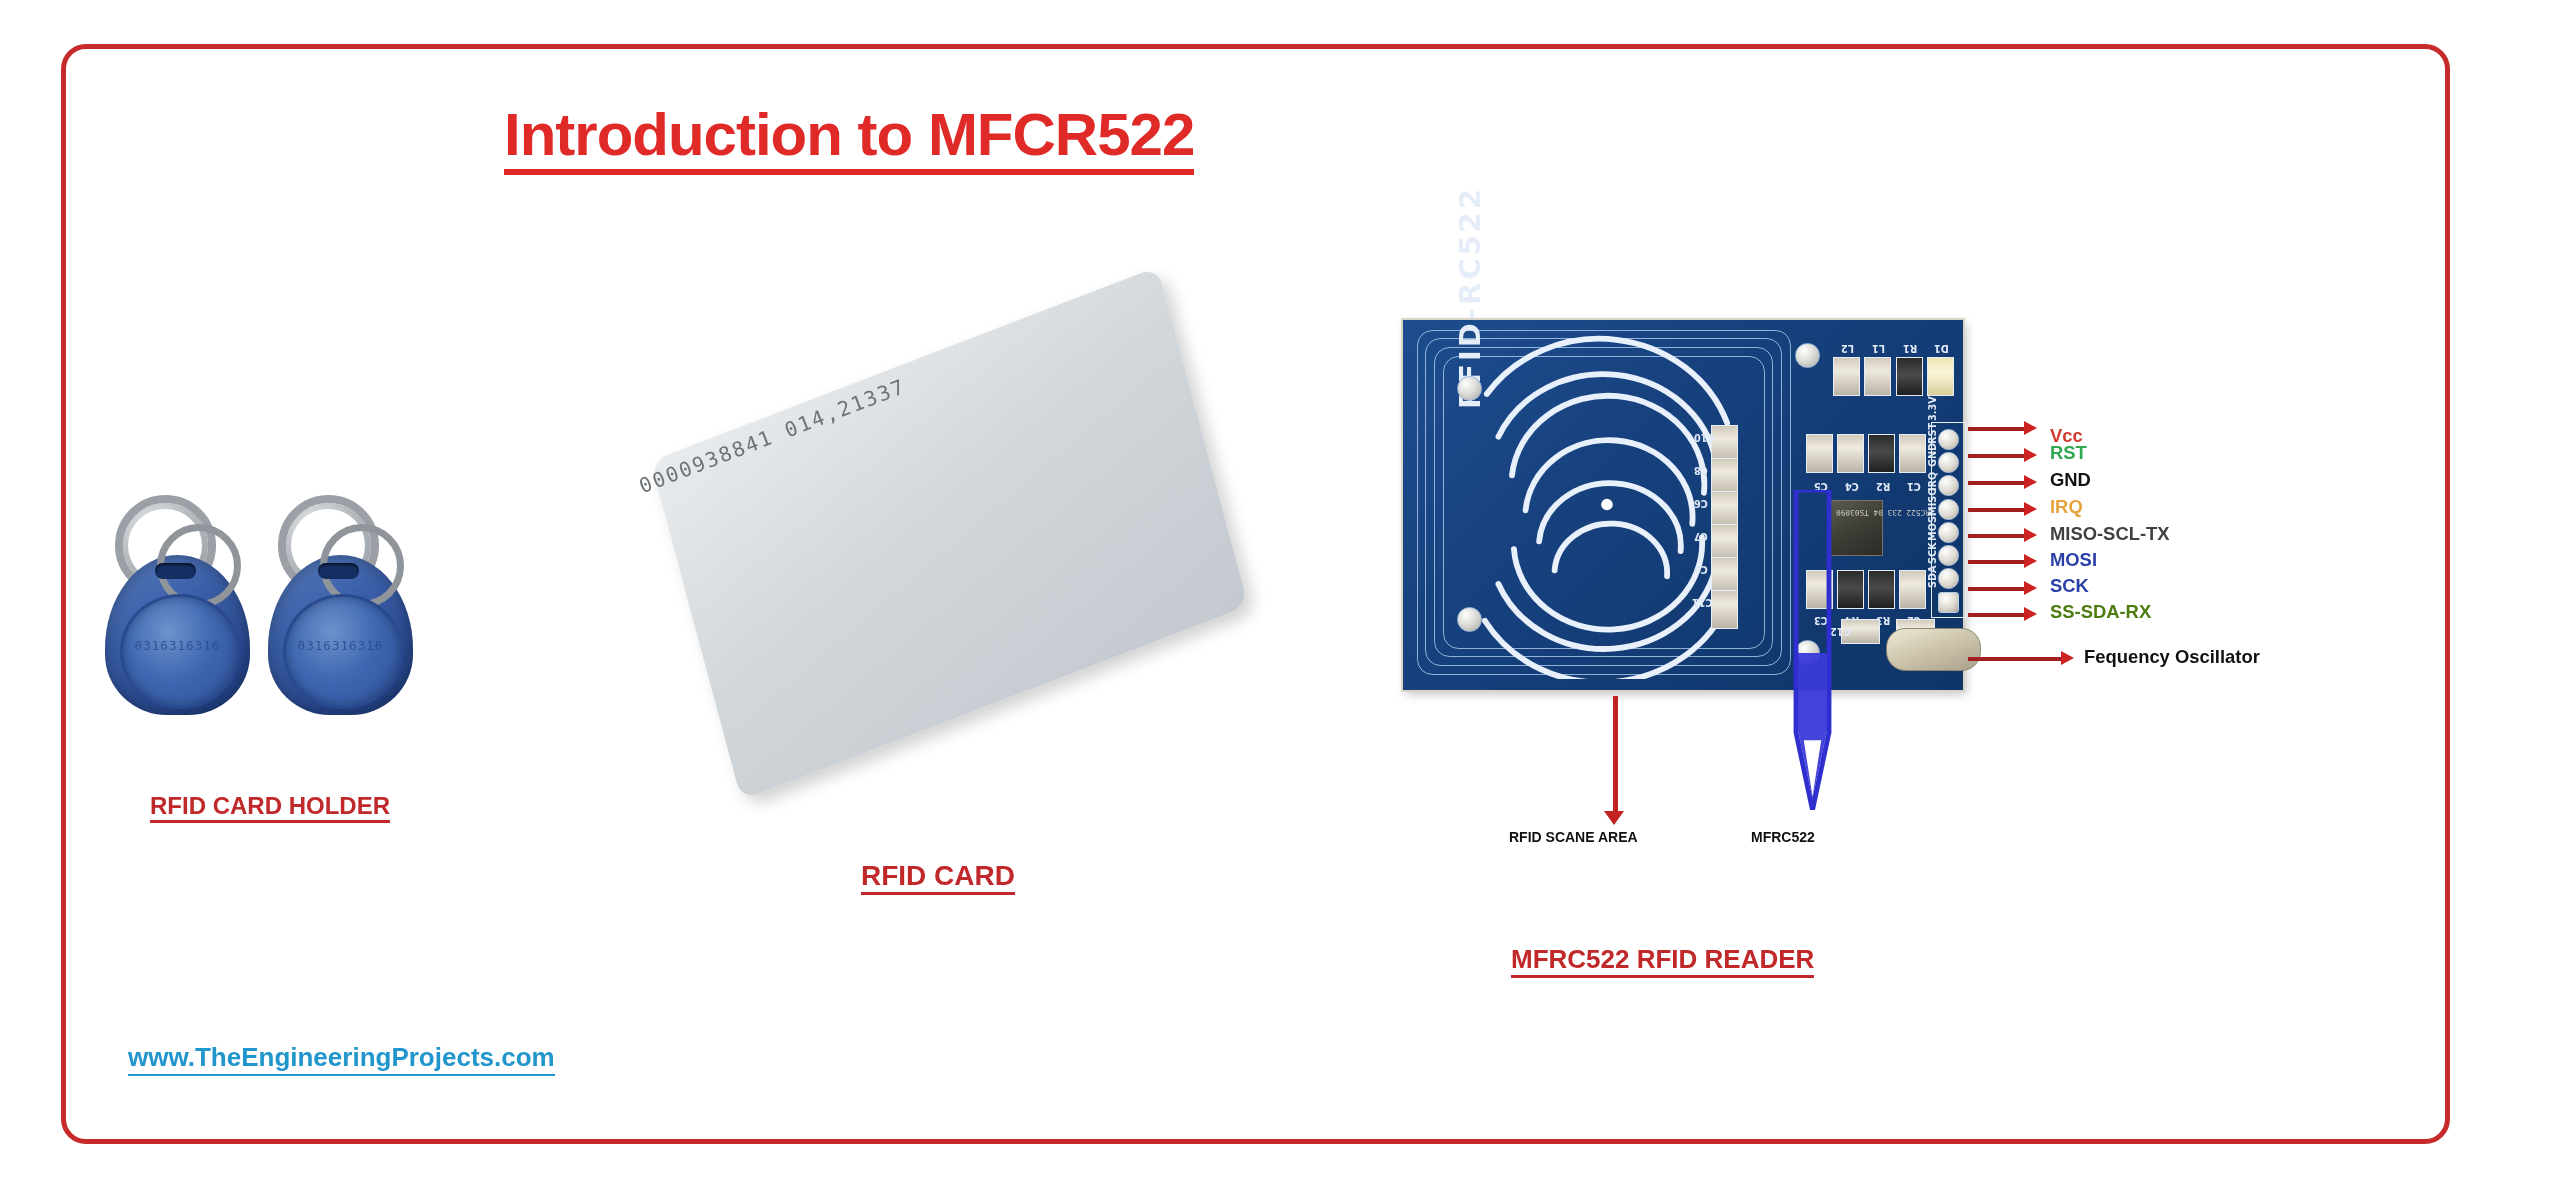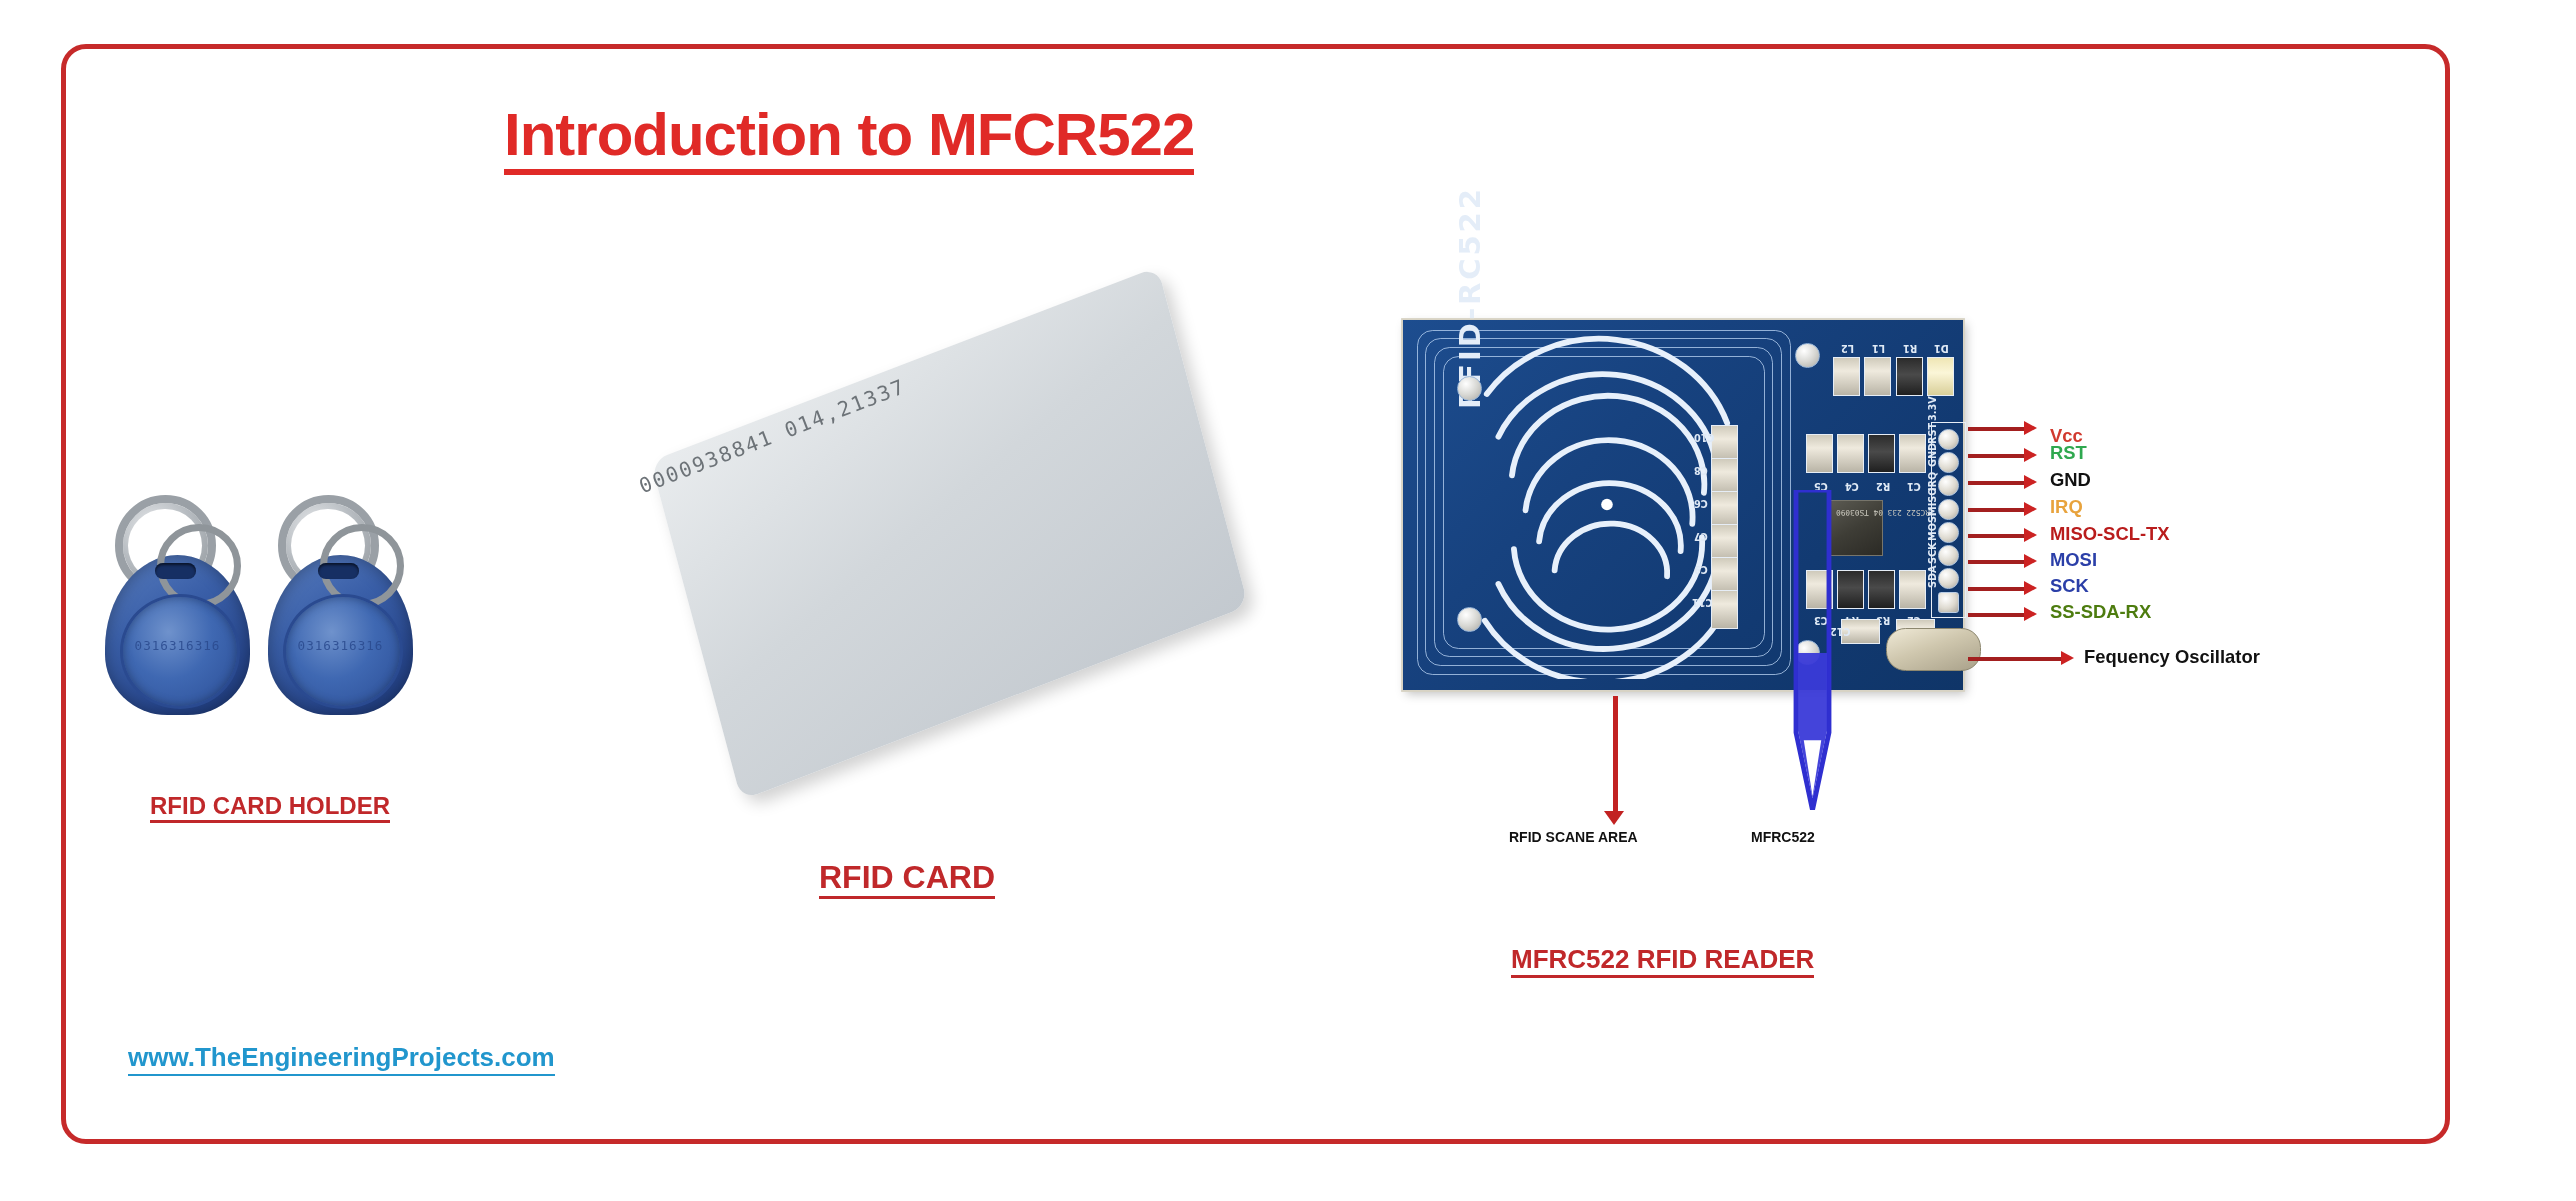--- a/index.html
+++ b/index.html
@@ -191,21 +191,21 @@
     <div class="disc"></div>
     <div class="serial">0316316316</div>
   </div>
 </div>
 <div class="cap" style="left:150px;top:793px;font-size:24px;text-align:center;">RFID CARD HOLDER</div>
 
 <div id="card-wrap">
   <div id="card"></div>
 </div>
 <div id="card-num">0000938841 014,21337</div>
-<div class="cap" style="left:819px;top:861px;font-size:32px;">RFID CARD</div>
+<div class="cap" style="left:861px;top:861px;font-size:28px;">RFID CARD</div>
 
 <div id="pcb">
 
   <div class="antenna">
     <div class="trace" style="left:0px;top:0px;width:372px;height:343px;"></div>
     <div class="trace" style="left:8.7px;top:8.7px;width:355px;height:326px;"></div>
     <div class="trace" style="left:17.5px;top:17.5px;width:337px;height:308px;"></div>
     <div class="trace" style="left:26px;top:26px;width:320px;height:291px;"></div>
     <svg width="378" height="349" style="position:absolute;left:0;top:0;" viewBox="0 0 390 360">
       <g fill="none" stroke="#e7f0fb" stroke-width="6" stroke-linecap="round">
@@ -327,21 +327,21 @@
 <div class="arrow" style="left:1968px;top:508px;">
   <div class="ln" style="width:60px;"></div>
     <div class="hd" style="left:56px;"></div>
   </div>
 <div class="pinlbl" style="left: 2050px; top: 496px; color: rgb(232, 163, 61);">IRQ</div>
 
 <div class="arrow" style="left:1968px;top:534px;">
   <div class="ln" style="width:60px;"></div>
     <div class="hd" style="left:56px;"></div>
   </div>
-<div class="pinlbl" style="left: 2050px; top: 523px; color: #b91c1c;">MISO-SCL-TX</div>
+<div class="pinlbl" style="left: 2050px; top: 523px; color: #404040;">MISO-SCL-TX</div>
 
 <div class="arrow" style="left:1968px;top:560px;">
   <div class="ln" style="width:60px;"></div>
     <div class="hd" style="left:56px;"></div>
   </div>
 <div class="pinlbl" style="left: 2050px; top: 549px; color: rgb(43, 63, 168);">MOSI</div>
 
 <div class="arrow" style="left:1968px;top:587px;">
   <div class="ln" style="width:60px;"></div>
     <div class="hd" style="left:56px;"></div>

